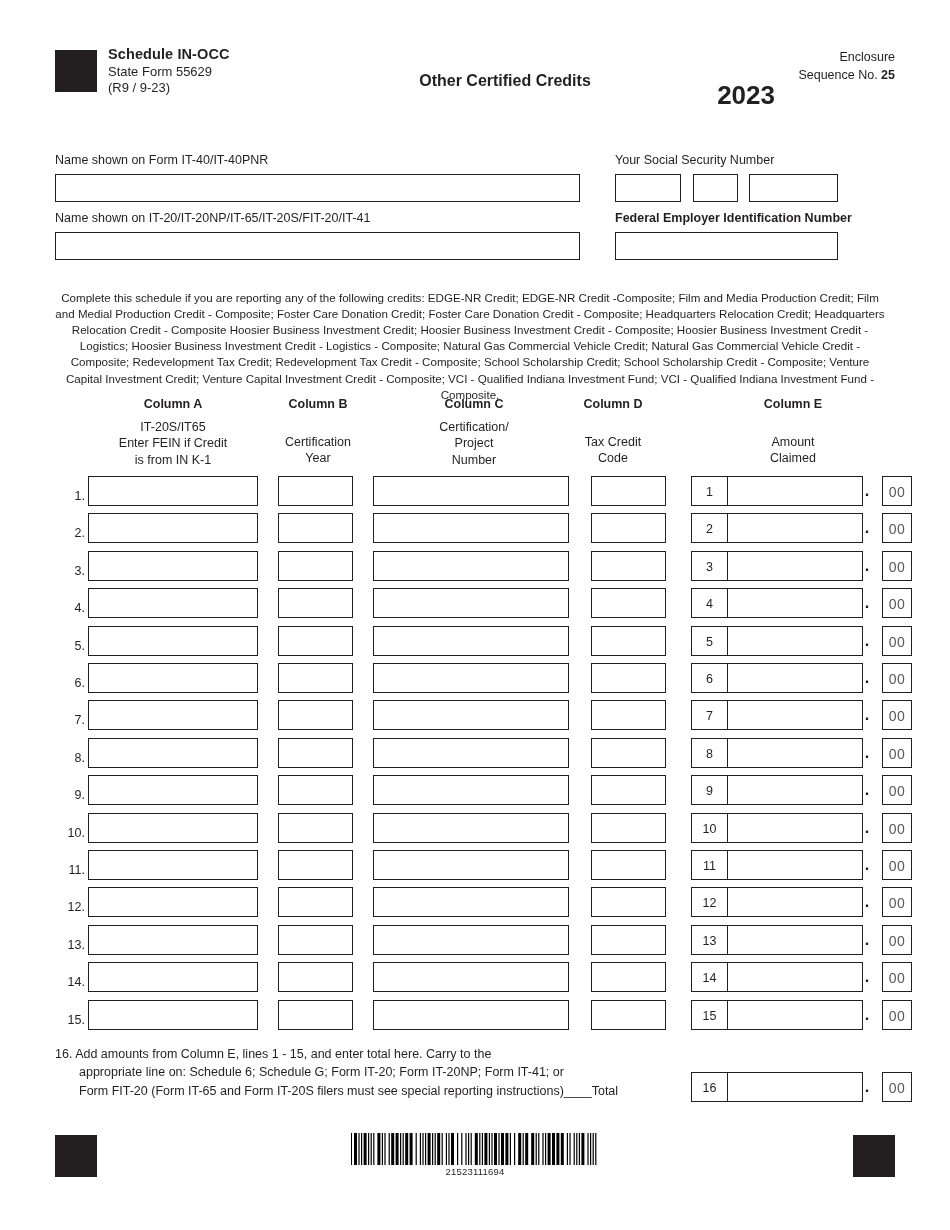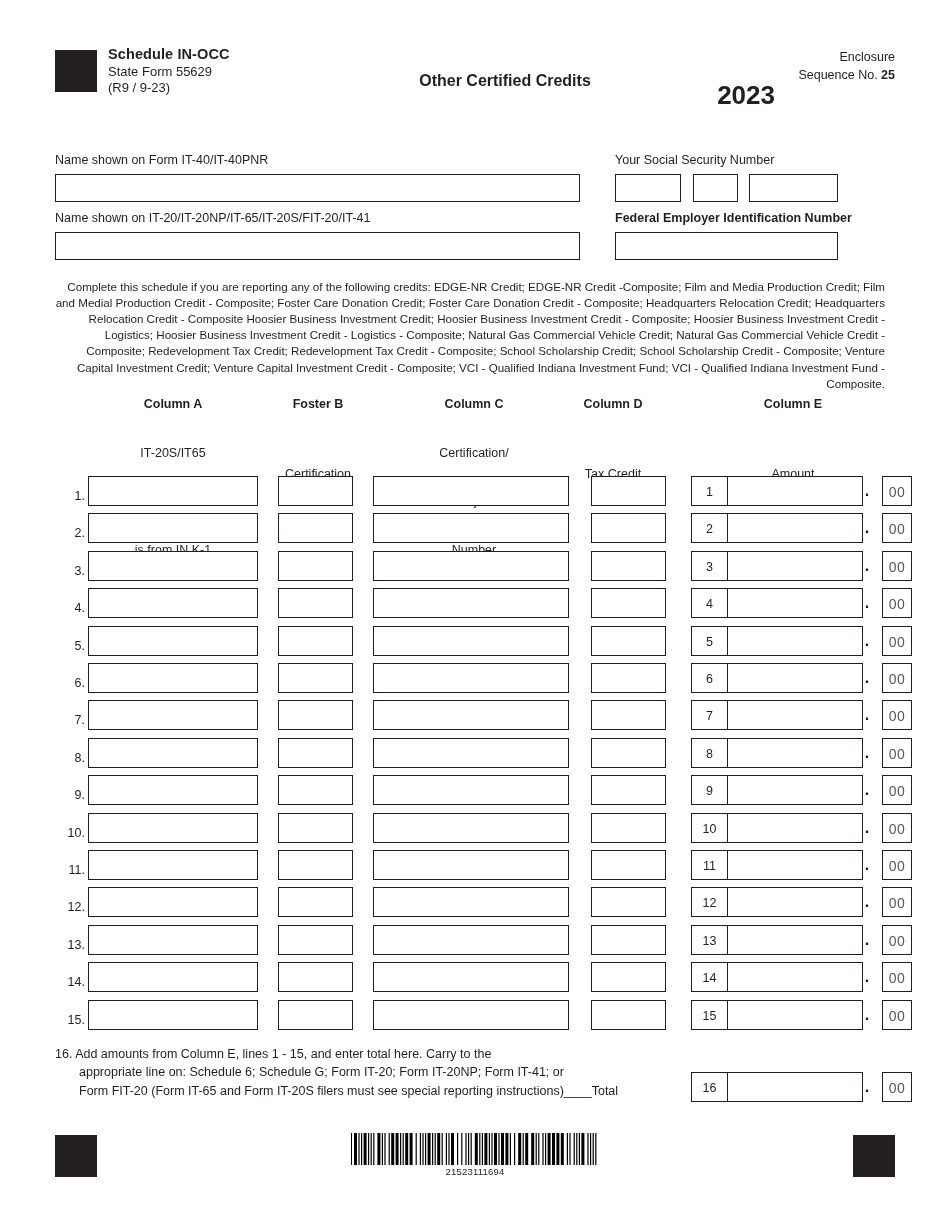--- a/index.html
+++ b/index.html
@@ -105,40 +105,40 @@
   #box-ssn-1 { left: 615px; top: 174px; width: 66px; height: 28px; }
   #box-ssn-2 { left: 693px; top: 174px; width: 45px; height: 28px; }
   #box-ssn-3 { left: 749px; top: 174px; width: 89px; height: 28px; }
   #lbl-fein  { left: 615px; top: 211px; font-weight: bold; }
   #box-fein  { left: 615px; top: 232px; width: 223px; height: 28px; }
 
   
   .instructions {
     position: absolute;
     left: 55px;
-    top: 279px;
+    top: 290px;
     width: 830px;
     font-size: 11.6px;
     line-height: 1.39;
-    text-align: right;
+    text-align: center;
   }
 
   
   .colhead {
     position: absolute;
     text-align: center;
     font-size: 12.5px;
     line-height: 1.33;
   }
   .colhead .ch-title {
     font-weight: bold;
     display: block;
     margin-bottom: 6px;
   }
-  .colhead .ch-sub { display: block; margin-top: 32px; }
+  .colhead .ch-sub { display: block; }
   .ch-spacer { display: block; height: 15px; }
 
   #ch-a { left: 88px;  top: 396px; width: 170px; }
   #ch-b { left: 277px; top: 396px; width: 82px;  }
   #ch-c { left: 377px; top: 396px; width: 194px; }
   #ch-d { left: 572px; top: 396px; width: 82px;  }
   #ch-e { left: 700px; top: 396px; width: 186px; }
 
   
   .row {
@@ -311,21 +311,21 @@
   <div class="instructions">Complete this schedule if you are reporting any of the following credits: EDGE-NR Credit; EDGE-NR Credit -Composite; Film and Media Production Credit; Film and Medial Production Credit - Composite;  Foster Care Donation Credit; Foster Care Donation Credit - Composite; Headquarters Relocation Credit; Headquarters Relocation Credit - Composite Hoosier Business Investment Credit; Hoosier Business Investment Credit - Composite; Hoosier Business Investment Credit - Logistics; Hoosier Business Investment Credit - Logistics - Composite; Natural Gas Commercial Vehicle Credit; Natural Gas Commercial Vehicle Credit - Composite; Redevelopment Tax Credit; Redevelopment Tax Credit - Composite; School Scholarship Credit; School Scholarship Credit - Composite; Venture Capital Investment Credit; Venture Capital Investment Credit - Composite; VCI - Qualified Indiana Investment Fund; VCI - Qualified Indiana Investment Fund - Composite.</div>
 
   <div class="colhead" id="ch-a">
     <span class="ch-title">Column A</span>
     <span class="ch-sub">IT-20S/IT65</span>
     <span class="ch-sub">Enter FEIN if Credit</span>
     <span class="ch-sub">is from IN K-1</span>
   </div>
 
   <div class="colhead" id="ch-b">
-    <span class="ch-title">Foster B</span>
+    <span class="ch-title">Column B</span>
     <span class="ch-spacer"></span>
     <span class="ch-sub">Certification</span>
     <span class="ch-sub">Year</span>
   </div>
 
   <div class="colhead" id="ch-c">
     <span class="ch-title">Column C</span>
     <span class="ch-sub">Certification/</span>
     <span class="ch-sub">Project</span>
     <span class="ch-sub">Number</span>

